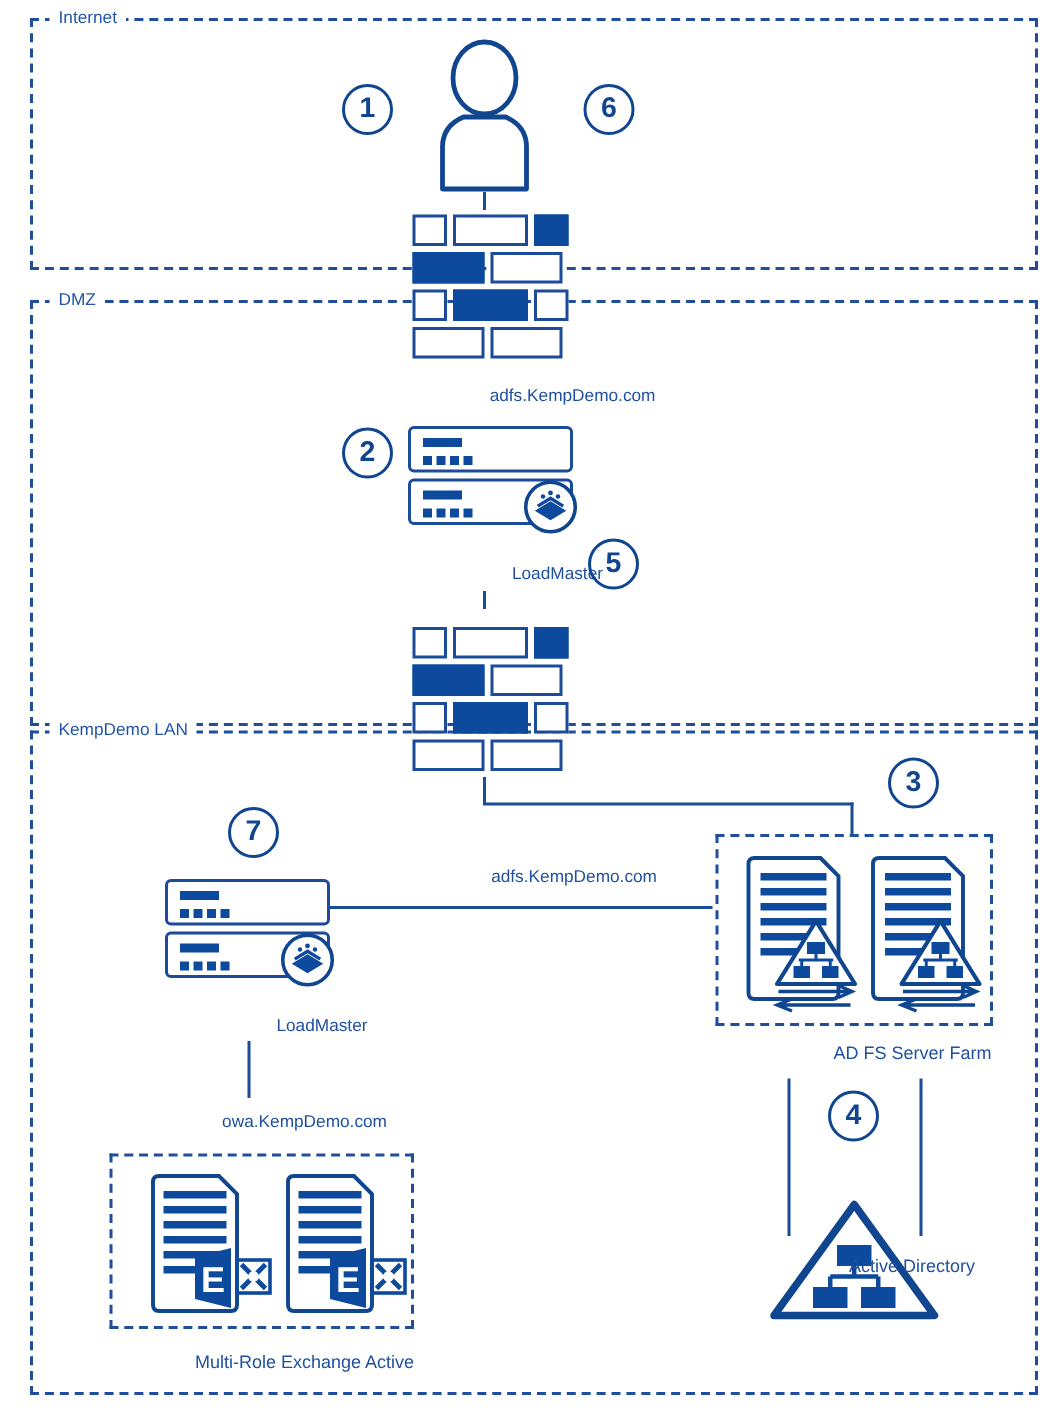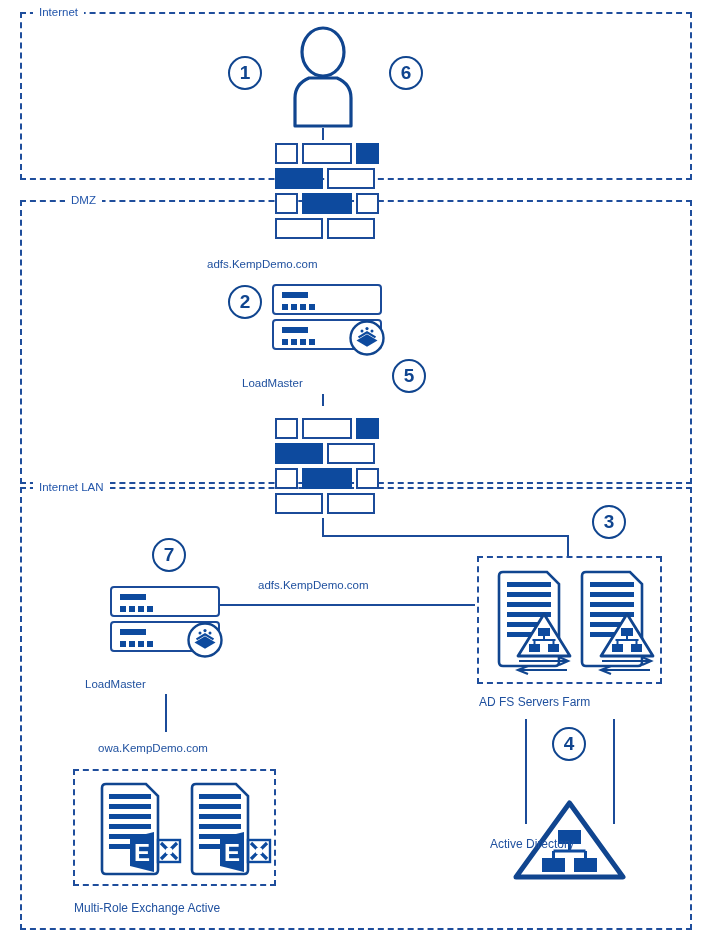--- a/index.html
+++ b/index.html
@@ -13,21 +13,21 @@
               font-size:11.5px;line-height:12px;color:#2255aa;white-space:nowrap;}
 
   
   .numcircle{position:absolute;width:34px;height:34px;border:2.2px solid #10458f;
              border-radius:50%;box-sizing:border-box;display:flex;
              align-items:center;justify-content:center;background:#fff;
              font-size:19px;font-weight:bold;color:#10458f;}
 
   
   .cap{position:absolute;font-size:11.5px;line-height:13px;color:#20519f;
-       white-space:nowrap;text-align:left;}
+       white-space:nowrap;text-align:right;}
   .cap.big{font-size:12px;}
 
   
   .vline{position:absolute;background:#1b4b99;width:2px;}
   .hline{position:absolute;background:#1b4b99;height:2px;}
 
   
   .fw{position:absolute;width:104px;}
   .fwrow{display:flex;gap:4px;margin-bottom:4px;height:21px;}
   .brick{border:2px solid #1b4b99;box-sizing:border-box;background:#fff;}
@@ -56,24 +56,24 @@
 </style>
 </head>
 <body>
 
 <div id="stage">
 
   <div class="zone" style="left:20px;top:12px;width:672px;height:168px;"></div>
   <div class="zone-label" style="left:33px;top:6px;">Internet</div>
 
   <div class="zone" style="left:20px;top:200px;width:672px;height:284px;"></div>
-  <div class="zone-label" style="left:33px;top:194px;margin-left:32px;">DMZ</div>
+  <div class="zone-label" style="left:33px;top:194px;">DMZ</div>
 
   <div class="zone" style="left:20px;top:487px;width:672px;height:443px;"></div>
-  <div class="zone-label" style="left:33px;top:481px;">Internet LAN</div>
+  <div class="zone-label" style="left:33px;top:481px;">KempDemo LAN</div>
 
   <div class="person svgbox" style="left:287px;top:26px;">
     <svg width="72" height="100" viewBox="0 0 72 100">
       <ellipse cx="36" cy="26" rx="21" ry="24" fill="#fff" stroke="#10458f" stroke-width="3.2"></ellipse>
       <path d="M8 100 L8 72 Q8 58 22 52 L50 52 Q64 58 64 72 L64 100 Z" fill="#fff" stroke="#10458f" stroke-width="3.2" stroke-linejoin="round"></path>
     </svg>
   </div>
 
   <div class="numcircle" style="left:228px;top:56px;">1</div>
   <div class="numcircle" style="left:389px;top:56px;">6</div>
@@ -250,21 +250,21 @@
         <rect x="43" y="58" width="12" height="8"></rect>
         <rect x="34" y="74" width="11" height="8"></rect>
         <rect x="53" y="74" width="11" height="8"></rect>
       </g>
       <path d="M49 66 L49 70 M37.5 70 L60.5 70 M39.5 70 L39.5 74 M58.5 70 L58.5 74" stroke="#0d4a9e" stroke-width="2" fill="none"></path>
       <path d="M24 91 L72 91 M64 87 L73 91 L64 95" stroke="#10458f" stroke-width="2.2" fill="none"></path>
       <path d="M24 100 L72 100 M33 96 L23 100 L33 104" stroke="#10458f" stroke-width="2.2" fill="none"></path>
     </svg>
   </div>
 
-  <div class="cap big" style="left:479px;top:696px;width:182px;">AD FS Servers Farm</div>
+  <div class="cap big" style="left:479px;top:696px;width:182px;">AD FS Server Farm</div>
 
   <div class="vline" style="left:525px;top:719px;height:105px;"></div>
   <div class="vline" style="left:613px;top:719px;height:105px;"></div>
   <div class="numcircle" style="left:552px;top:727px;">4</div>
 
   <div class="svgbox" style="left:513px;top:800px;">
     <svg width="113" height="80" viewBox="0 0 113 80">
       <path d="M56.5 3 L110 77 L3 77 Z" fill="#fff" stroke="#10458f" stroke-width="5" stroke-linejoin="round"></path>
       <g fill="#0d4a9e">
         <rect x="45" y="30" width="23" height="14"></rect>

